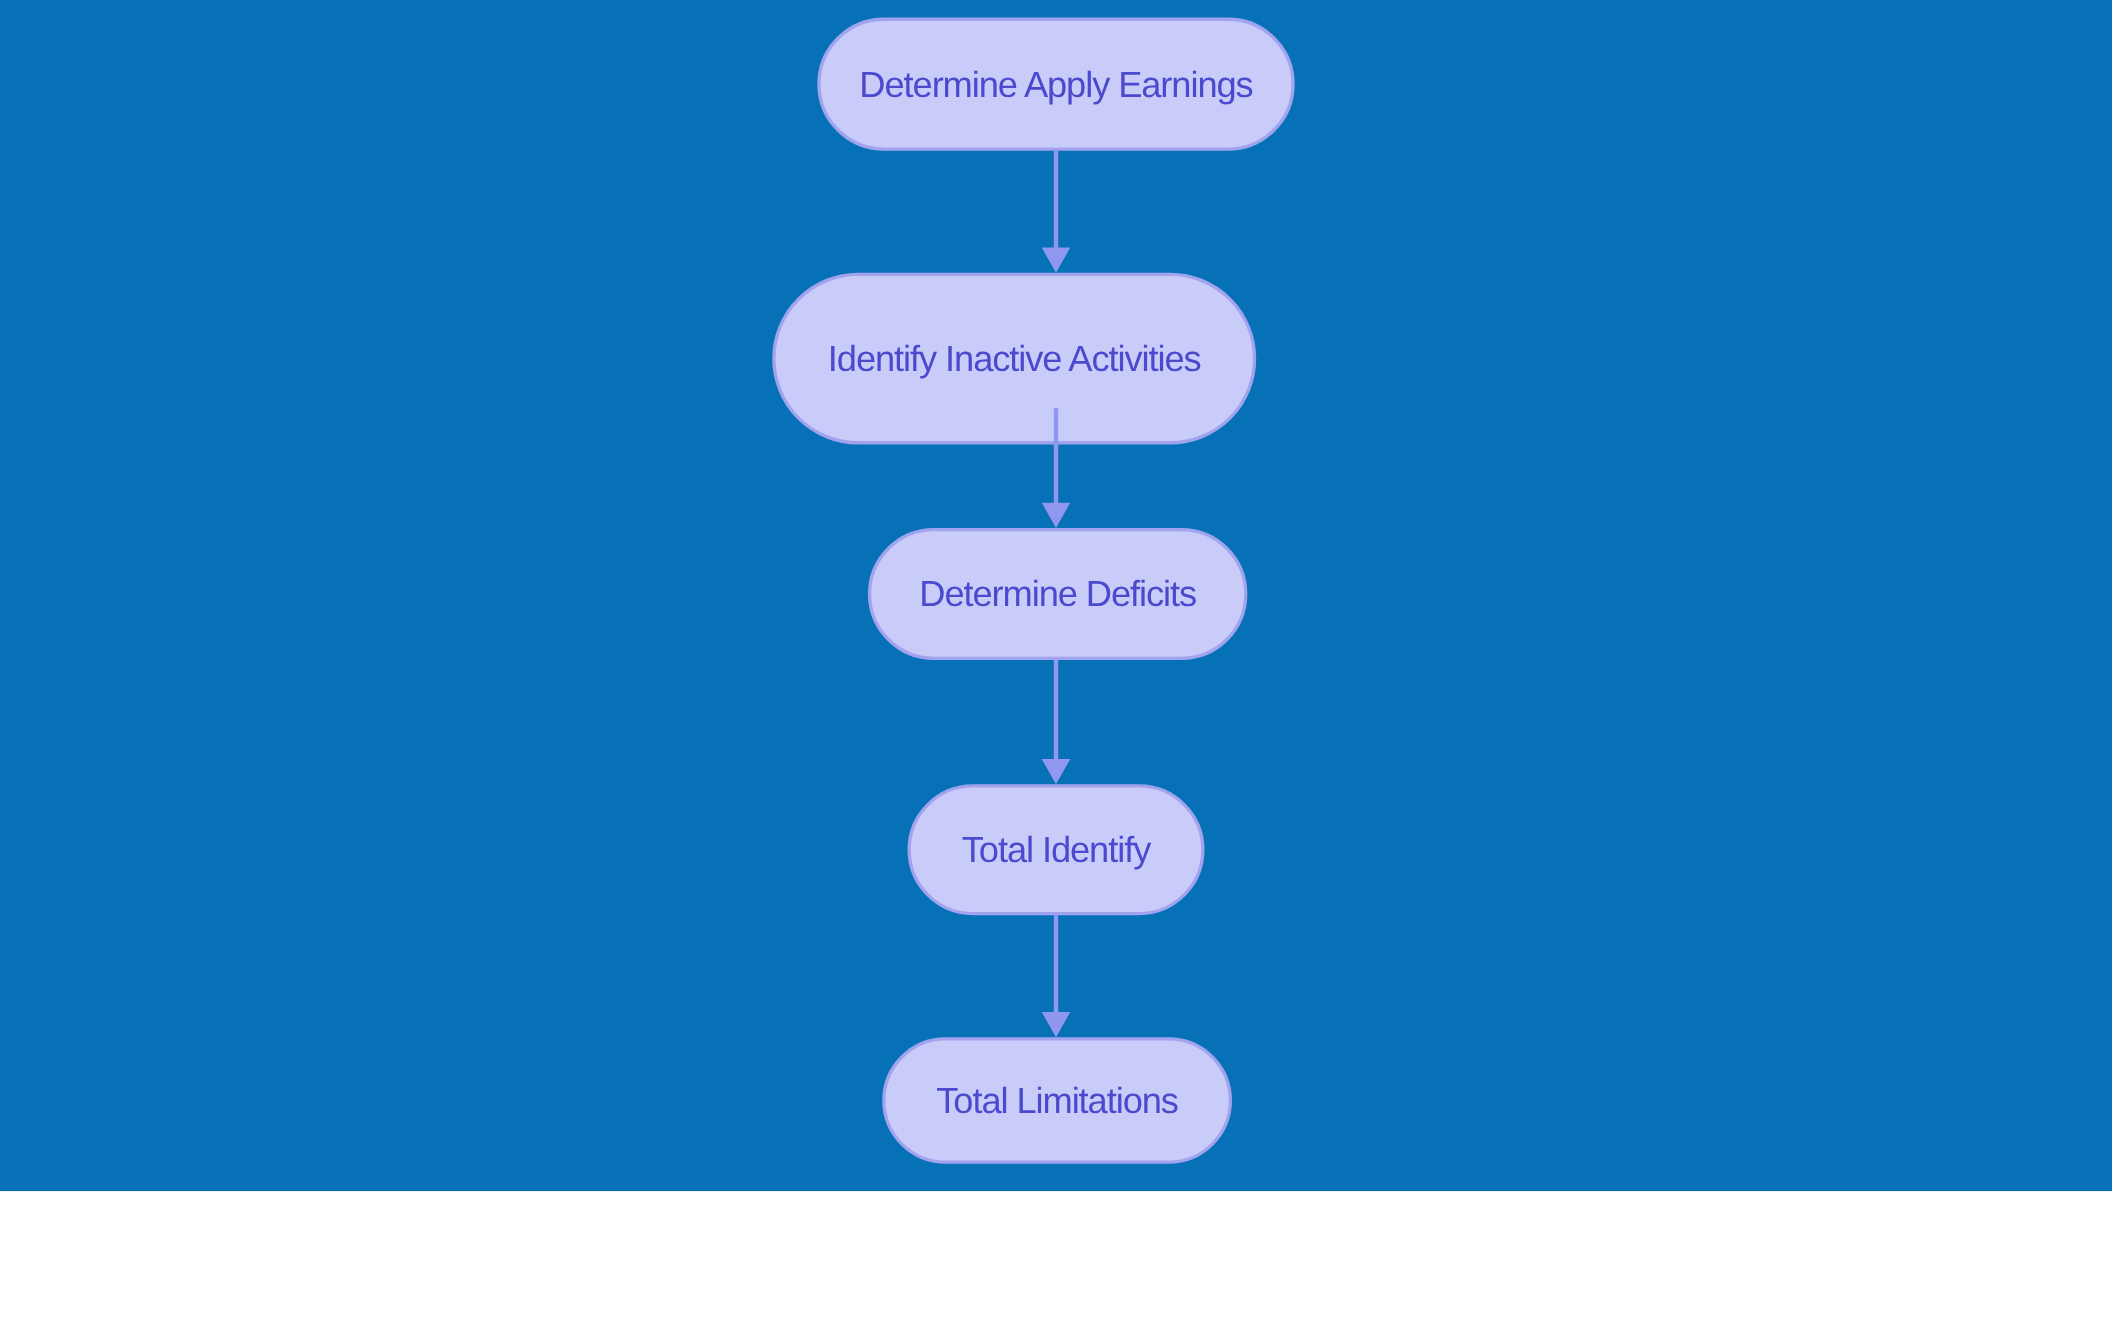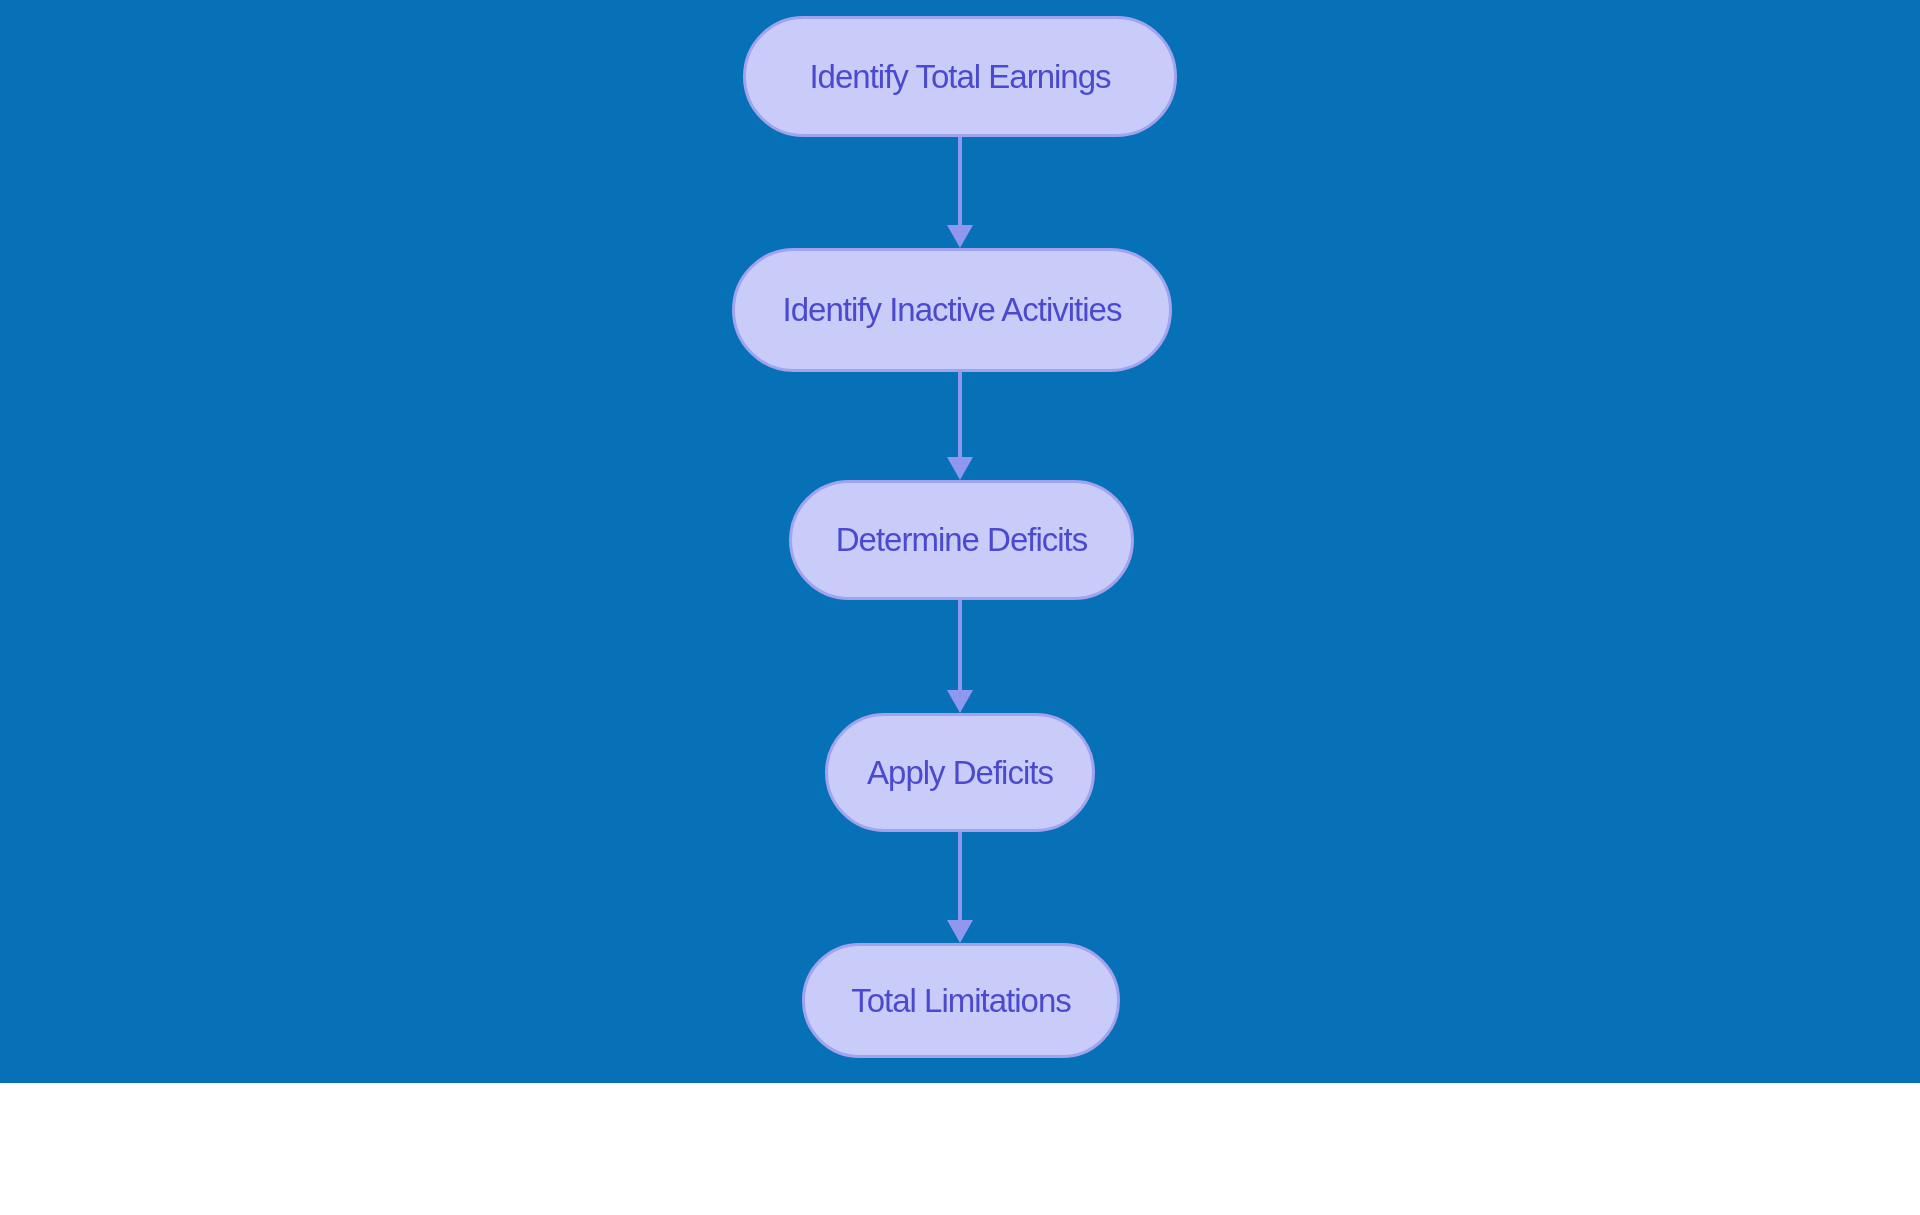--- a/index.html
+++ b/index.html
@@ -30,21 +30,21 @@
     background:var(--node-fill);
     border:3px solid var(--node-border);
     border-radius:999px;
     display:flex; align-items:center; justify-content:center;
     color:var(--node-text);
     font-size:33px;
     letter-spacing:-1px;
     white-space:nowrap;
   }
   .n1 { left:743px; top:16px;  width:434px; height:121px; }
-  .n2 { left:732px; top:248px; width:440px; height:124px;justify-content:center; }
+  .n2 { left:702px; top:248px; width:440px; height:156px;justify-content:center; }
   .n3 { left:789px; top:480px; width:345px; height:120px; }
   .n4 { left:825px; top:713px; width:270px; height:119px; }
   .n5 { left:802px; top:943px; width:318px; height:115px; }
 
   .arrow-line {
     position:absolute; left:958px; width:4px;
     background:var(--arrow);
   }
   .arrow-head {
     position:absolute; left:947px;
@@ -63,42 +63,42 @@
     width:1920px; height:132px;
     background:#ffffff;
   }
 </style>
 </head>
 <body>
 
 <div class="canvas">
 
   <div class="node n1">
-    <span>Identify Total Earnings</span>
+    <span>Determine Apply Earnings</span>
   </div>
 
   <div class="arrow-line a1l"></div>
   <div class="arrow-head a1h"></div>
 
   <div class="node n2">
     <span>Identify Inactive Activities</span>
   </div>
 
   <div class="arrow-line a2l"></div>
   <div class="arrow-head a2h"></div>
 
   <div class="node n3">
     <span>Determine Deficits</span>
   </div>
 
   <div class="arrow-line a3l"></div>
   <div class="arrow-head a3h"></div>
 
   <div class="node n4">
-    <span>Apply Deficits</span>
+    <span>Total Identify</span>
   </div>
 
   <div class="arrow-line a4l"></div>
   <div class="arrow-head a4h"></div>
 
   <div class="node n5">
     <span>Total Limitations</span>
   </div>
 
 </div>

